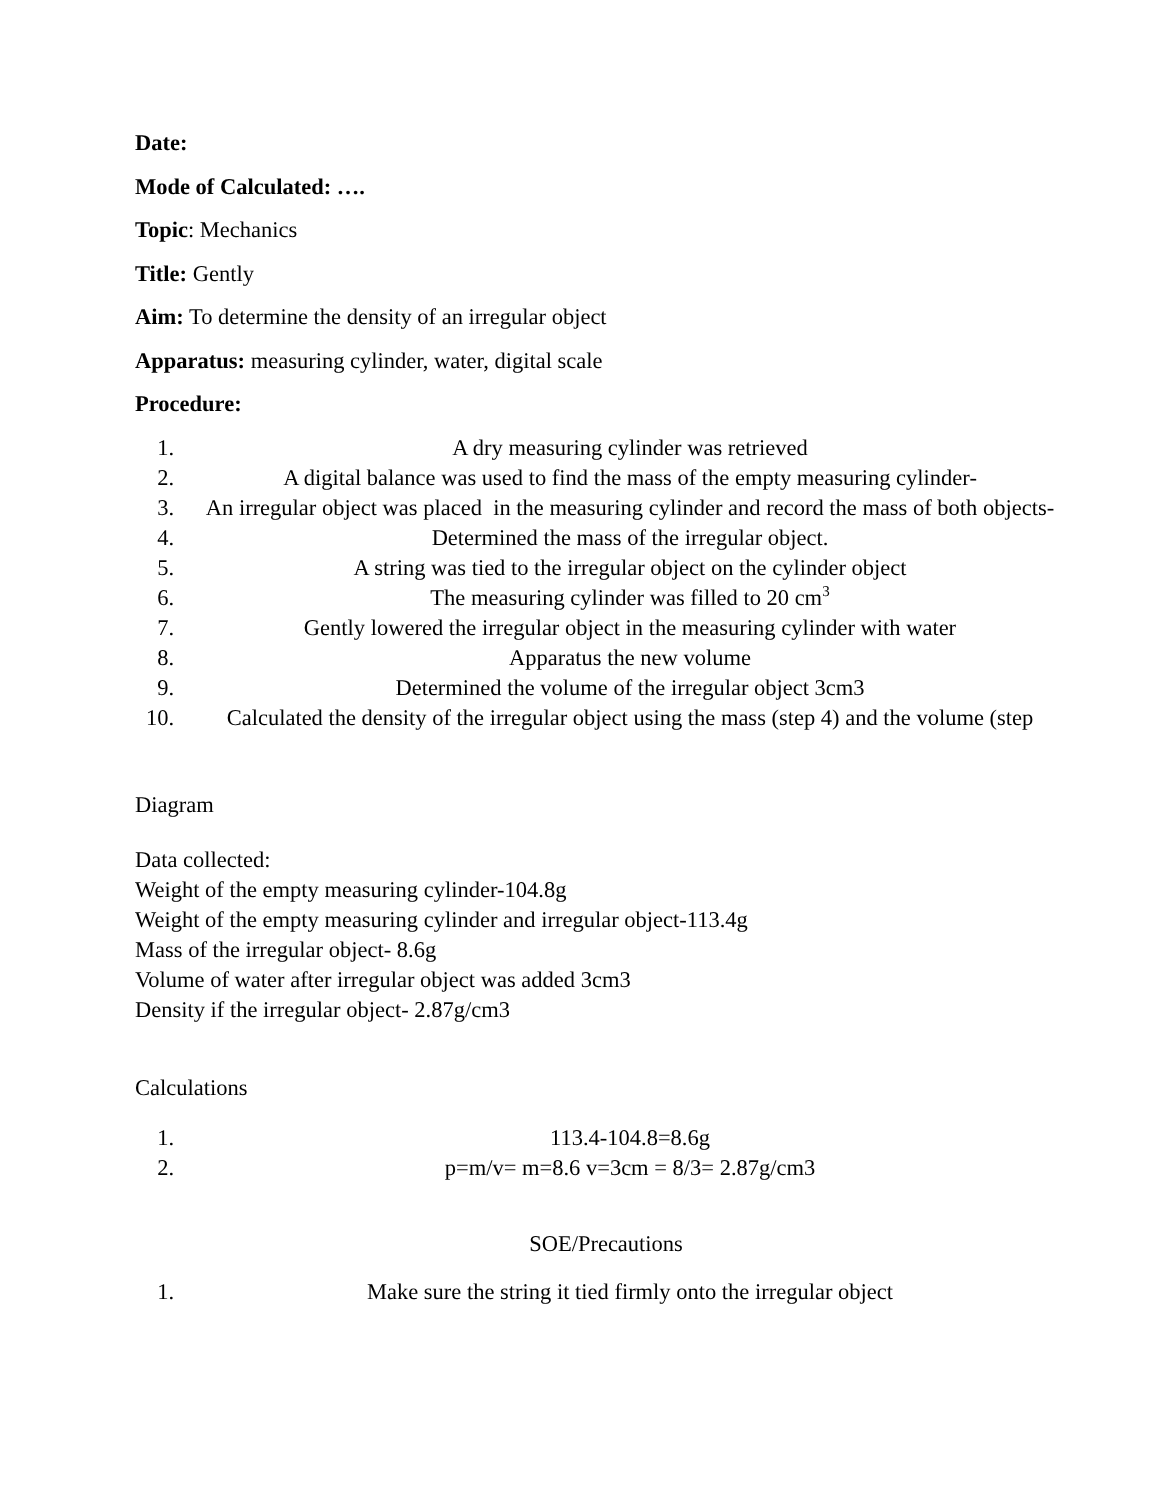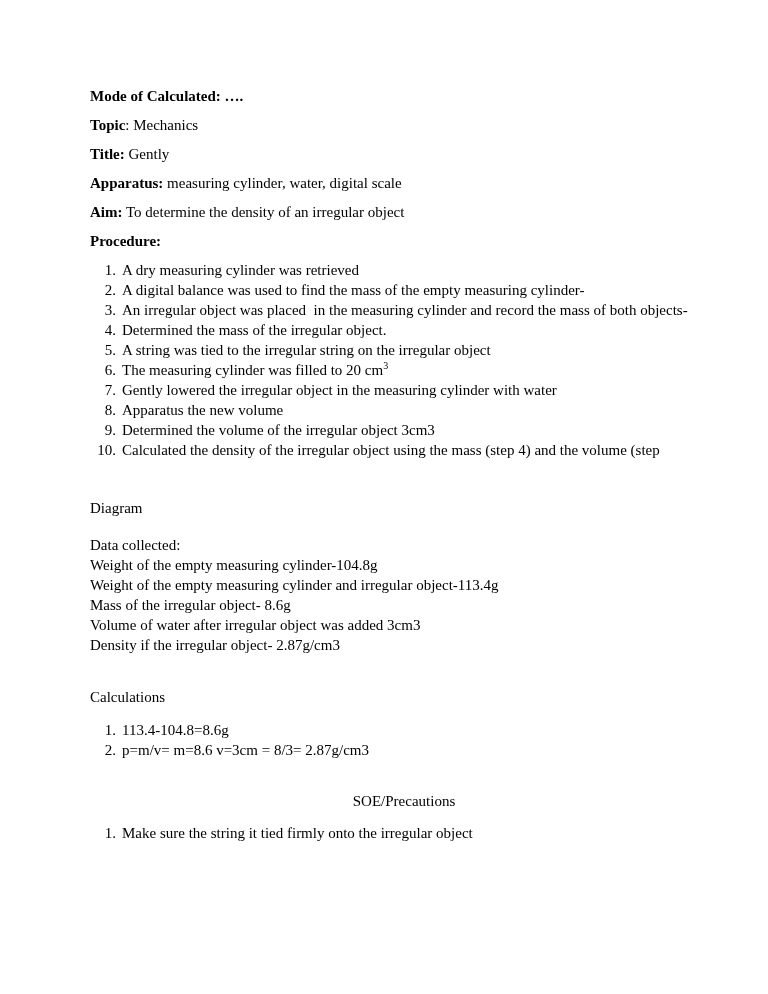--- a/index.html
+++ b/index.html
@@ -16,41 +16,42 @@
     width: 768px;
     height: 994px;
     padding: 86px 50px 0 90px;
   }
   .hf { line-height: 20px; margin-bottom: 9px; }
   .hf .lbl { font-weight: bold; }
   .hf .rest { white-space: pre-wrap; }
   .num-list { list-style: none; }
   .num-item { display: flex; line-height: 20px; }
   .num-item .num { flex: none; width: 32px; text-align: right; padding-right: 6px; }
-  .num-item .txt { flex: 1; white-space: pre-wrap; }
+  .num-item .txt { flex: 1; white-space: pre-wrap; text-align: center; }
   sup.exp { font-size: 10px; line-height: 0; vertical-align: super; }
   .plain-line { line-height: 20px; }
   .diagram-label { margin-top: 38px; }
   .data-heading { margin-top: 17px; }
   .calc-heading { margin-top: 32px; }
   .calc-list { margin-top: 13px; }
   .soe-heading { margin-top: 31px; text-align: center; }
   .soe-list { margin-top: 12px; }
 </style>
 </head>
 <body>
 
 <div class="page">
 
   <div>
+    <p class="hf"><span class="lbl">Date:</span><span class="rest"></span></p>
     <p class="hf"><span class="lbl">Mode of Calculated: ….</span><span class="rest"></span></p>
     <p class="hf"><span class="lbl">Topic</span><span class="rest">: Mechanics</span></p>
     <p class="hf"><span class="lbl">Title:</span><span class="rest"> Gently</span></p>
+    <p class="hf"><span class="lbl">Aim:</span><span class="rest"> To determine the density of an irregular object</span></p>
     <p class="hf"><span class="lbl">Apparatus:</span><span class="rest"> measuring cylinder, water, digital scale</span></p>
-    <p class="hf"><span class="lbl">Aim:</span><span class="rest"> To determine the density of an irregular object</span></p>
     <p class="hf"><span class="lbl">Procedure:</span><span class="rest"></span></p>
   </div>
 
   <div class="num-list">
     <div class="num-item">
         <span class="num">1.</span>
         <span class="txt">A dry measuring cylinder was retrieved</span>
       </div>
     <div class="num-item">
         <span class="num">2.</span>
@@ -59,21 +60,21 @@
     <div class="num-item">
         <span class="num">3.</span>
         <span class="txt">An irregular object was placed  in the measuring cylinder and record the mass of both objects-</span>
       </div>
     <div class="num-item">
         <span class="num">4.</span>
         <span class="txt">Determined the mass of the irregular object.</span>
       </div>
     <div class="num-item">
         <span class="num">5.</span>
-        <span class="txt">A string was tied to the irregular string on the irregular object</span>
+        <span class="txt">A string was tied to the irregular object on the cylinder object</span>
       </div>
     <div class="num-item">
         <span class="num">6.</span>
         <span class="txt"><span>The measuring cylinder was filled to 20 cm</span><sup class="exp">3</sup></span>
       </div>
     <div class="num-item">
         <span class="num">7.</span>
         <span class="txt">Gently lowered the irregular object in the measuring cylinder with water</span>
       </div>
     <div class="num-item">

